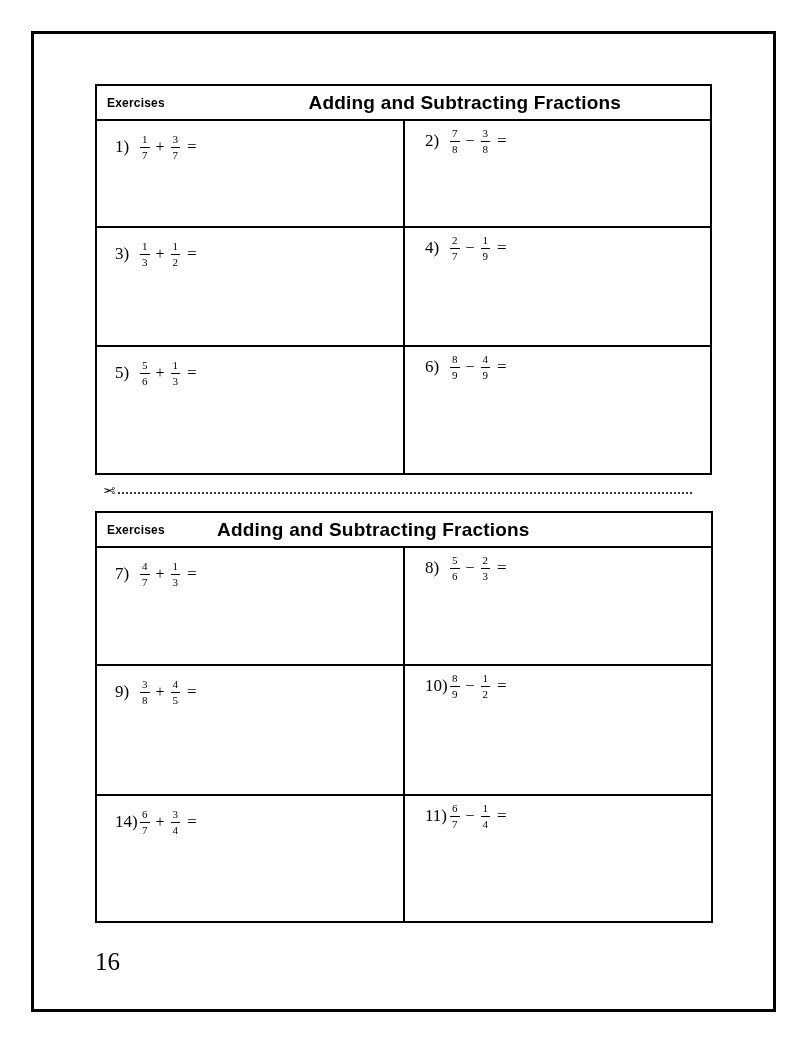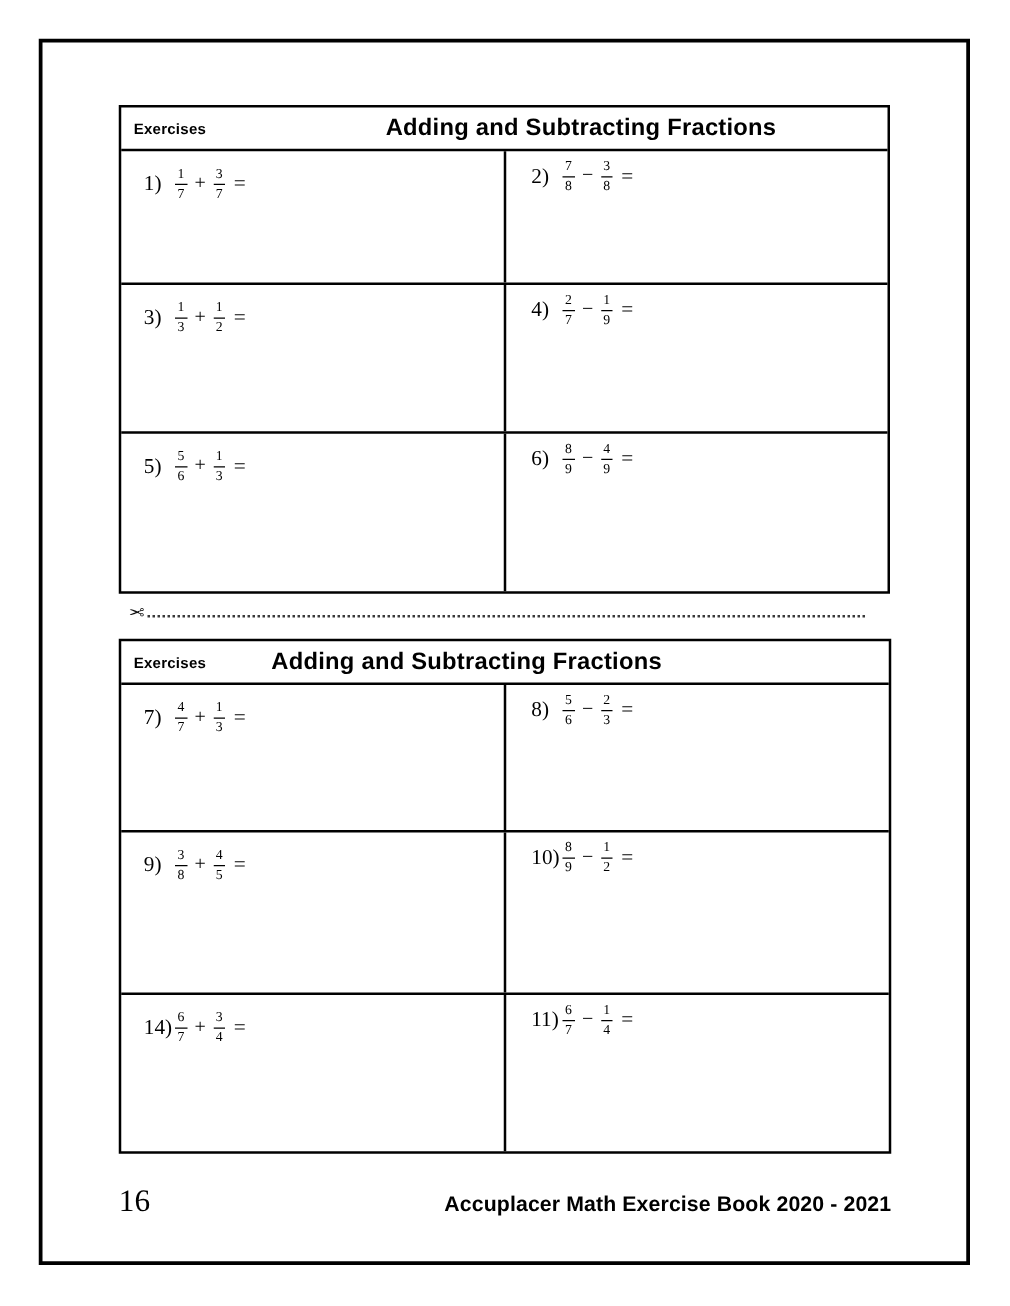--- a/index.html
+++ b/index.html
@@ -290,14 +290,13 @@
             <span class="fden">4</span>
           </span>
         <span class="eq">=</span>
       </div>
     </div>
   </div>
 </div>
 
 <div class="footer">
   <span class="page-num">16</span>
-  <span class="book-title">Accuplacer Math Exercise Book 2020 - 2021</span>
 </div>
 
 </body></html>

